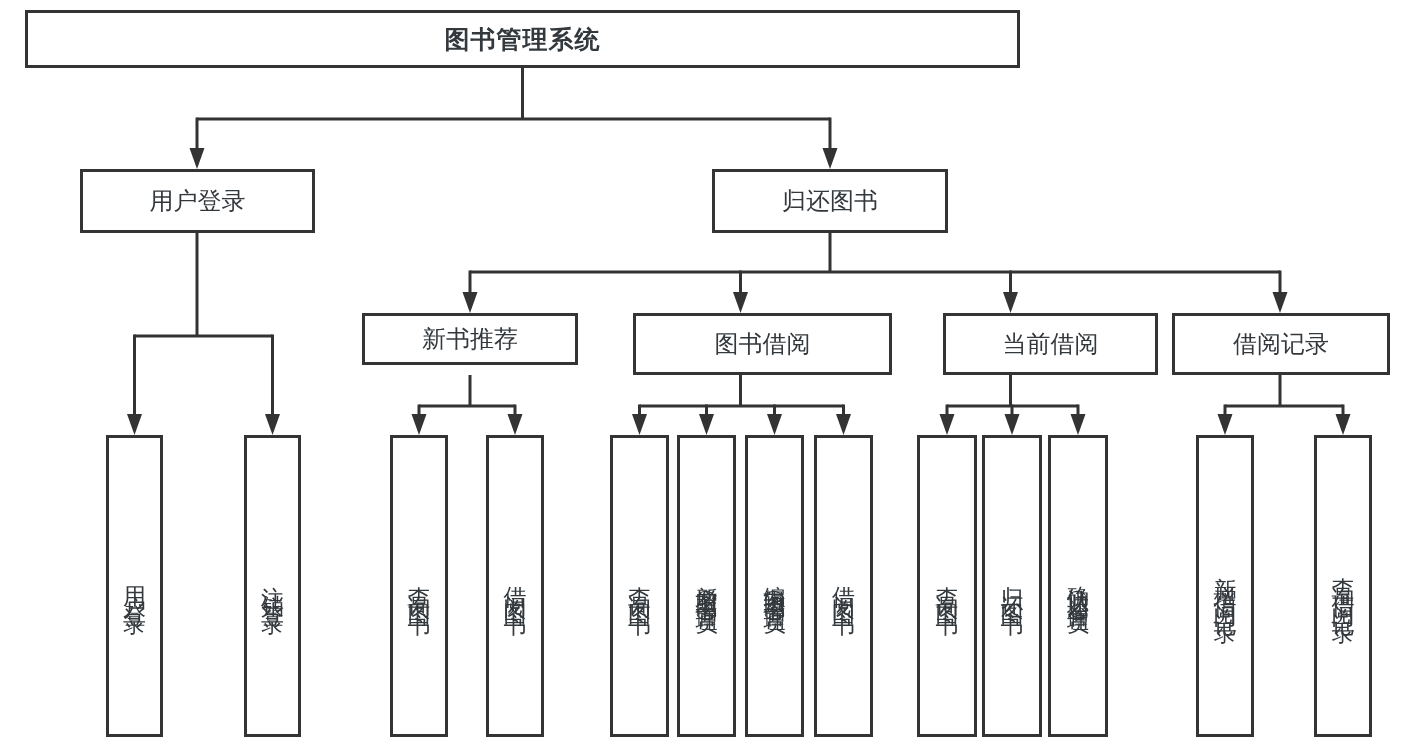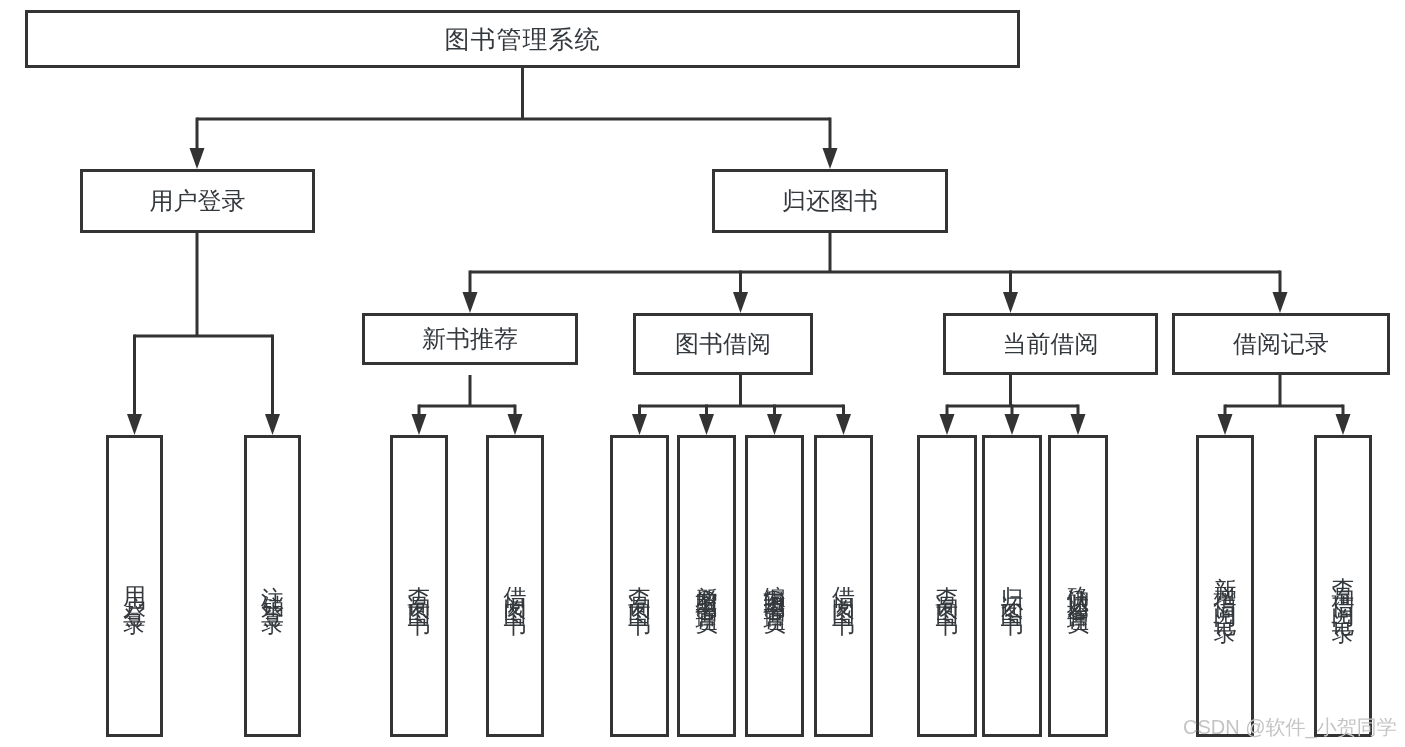--- a/index.html
+++ b/index.html
@@ -22,21 +22,21 @@
     box-sizing: border-box;
     border: 3px solid #343434;
     background: #ffffff;
     display: flex;
     align-items: center;
     justify-content: center;
     color: #33383d;
     z-index: 2;
   }
   .hnode { font-size: 24px; }
-  .root-node { font-size: 25px; letter-spacing: 1px; }
+  .root-node { font-size: 25px; letter-spacing: 1px; font-weight: bold; }
   .leaf { z-index: 2; }
   .vtext {
     writing-mode: vertical-rl;
     text-orientation: mixed;
     font-size: 23px;
     letter-spacing: 9px;
     line-height: 1;
     white-space: nowrap;
   }
   .vtext.long {
@@ -138,21 +138,21 @@
   <div class="node hnode" style="left:80px; top:169px; width:235px; height:64px;">
     <span>用户登录</span>
   </div>
   <div class="node hnode" style="left:712px; top:169px; width:236px; height:64px;">
     <span>归还图书</span>
   </div>
 
   <div class="node hnode" style="left:362px; top:313px; width:216px; height:52px;">
     <span>新书推荐</span>
   </div>
-  <div class="node hnode" style="left:633px; top:313px; width:180px; height:62px;">
+  <div class="node hnode" style="left:633px; top:313px; width:259px; height:62px;">
     <span>图书借阅</span>
   </div>
   <div class="node hnode" style="left:903px; top:313px; width:215px; height:62px;margin-left:40px;">
     <span>当前借阅</span>
   </div>
   <div class="node hnode" style="left:1172px; top:313px; width:218px; height:62px;">
     <span>借阅记录</span>
   </div>
 
   <div class="node leaf" style="left:106px; top:435px; width:57px; height:302px;">
@@ -192,15 +192,14 @@
     <span class="vtext long">确认归还（管理员）</span>
   </div>
 
   <div class="node leaf" style="left:1196px; top:435px; width:58px; height:302px;">
     <span class="vtext">新增借阅记录</span>
   </div>
   <div class="node leaf" style="left:1314px; top:435px; width:58px; height:302px;">
     <span class="vtext">查询借阅记录</span>
   </div>
 
-  <div class="watermark">CSDN @软件_小贺同学</div>
 
 </div>
 
 </body></html>

